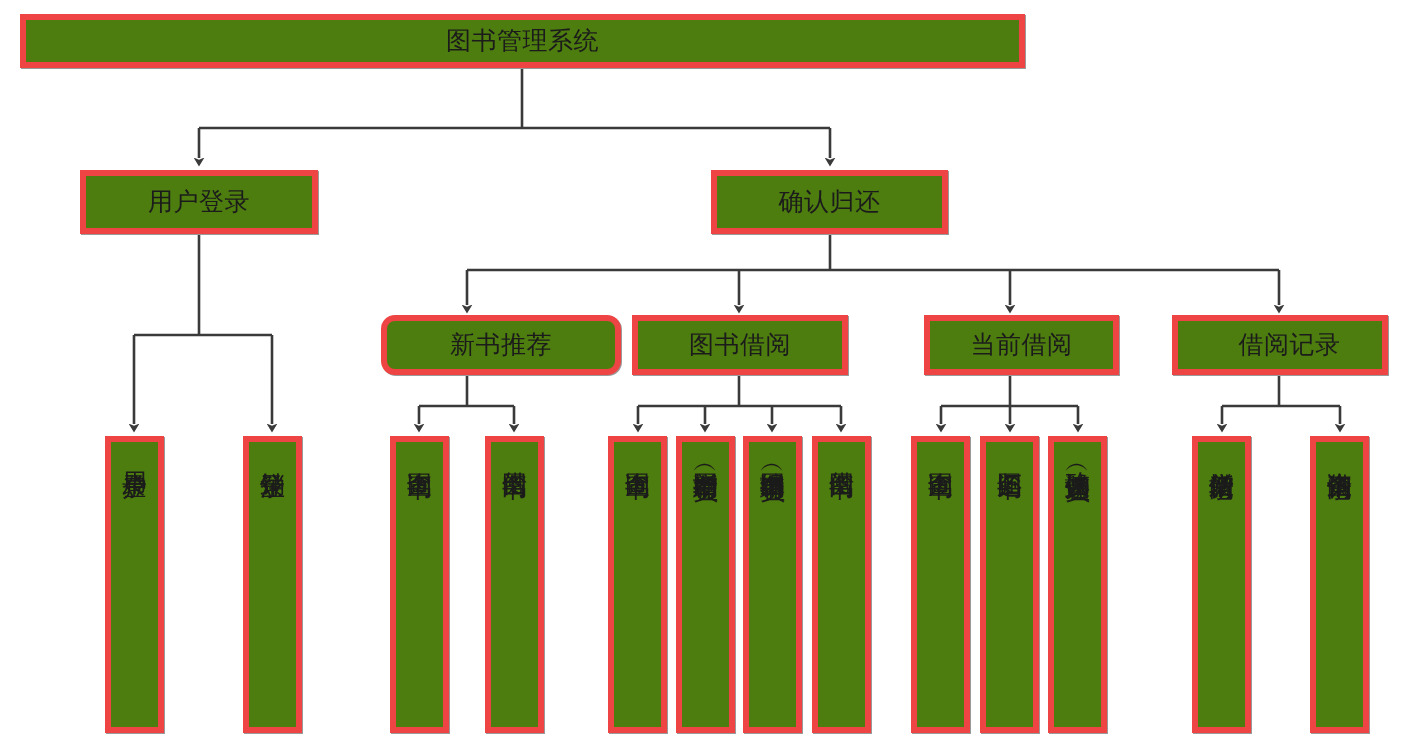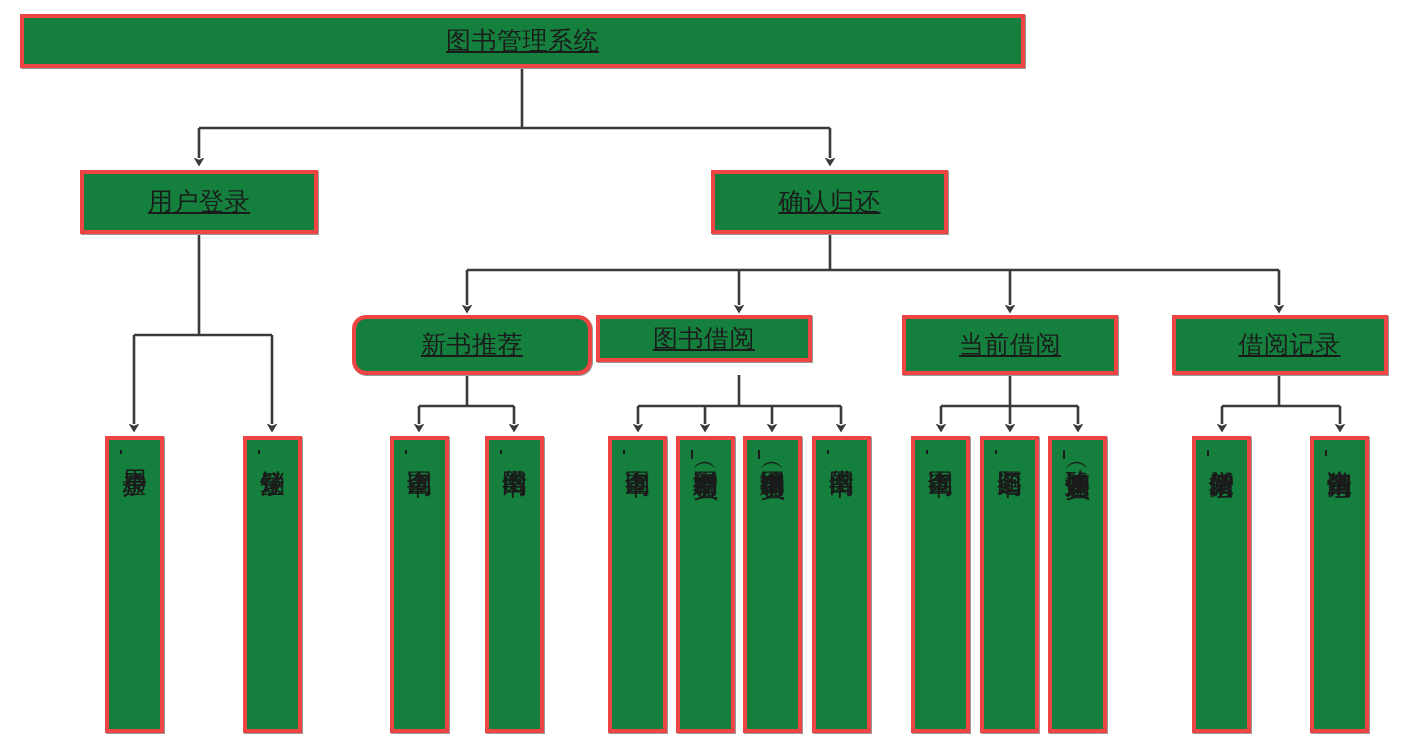--- a/index.html
+++ b/index.html
@@ -22,29 +22,28 @@
     position: absolute;
     left: 0;
     top: 0;
     width: 1405px;
     height: 747px;
     pointer-events: none;
   }
   .node {
     position: absolute;
     box-sizing: border-box;
-    background: #15803d;
-    border: 4px solid #ef4444;
+    background: #4d7c0f;
+    border: 6px solid #ef4444;
     box-shadow: 1px 1px 0 0 #9a9a9a;
     display: flex;
     align-items: center;
     justify-content: center;
     color: #1b1b1b;
     z-index: 2;
-    text-decoration: underline;
   }
   .node .label {
     display: block;
     text-align: center;
     line-height: 1.18;
     white-space: nowrap;
   }
   
   .node.horiz .label {
     font-size: 25px;
@@ -141,27 +140,27 @@
     <span class="label">图书管理系统</span>
   </div>
 
   <div class="node horiz" style="left:80px; top:170px; width:238px; height:64px;">
     <span class="label">用户登录</span>
   </div>
   <div class="node horiz" style="left:711px; top:170px; width:237px; height:64px;">
     <span class="label">确认归还</span>
   </div>
 
-  <div class="node horiz" style="left:352px; top:315px; width:240px; height:60px;border-radius:14px;">
+  <div class="node horiz" style="left:381px; top:315px; width:240px; height:60px;border-radius:14px;">
     <span class="label">新书推荐</span>
   </div>
-  <div class="node horiz" style="left:596px; top:315px; width:216px; height:47px;">
+  <div class="node horiz" style="left:632px; top:315px; width:216px; height:60px;">
     <span class="label">图书借阅</span>
   </div>
-  <div class="node horiz" style="left:902px; top:315px; width:216px; height:60px;">
+  <div class="node horiz" style="left:924px; top:315px; width:195px; height:60px;">
     <span class="label">当前借阅</span>
   </div>
   <div class="node horiz" style="left:1172px; top:315px; width:216px; height:60px;padding-left:19px;">
     <span class="label">借阅记录</span>
   </div>
 
   <div class="node vert" style="left:105px; top:436px; width:59px; height:297px;">
     <span class="label">用户登录</span>
   </div>
   <div class="node vert" style="left:243px; top:436px; width:59px; height:297px;">

